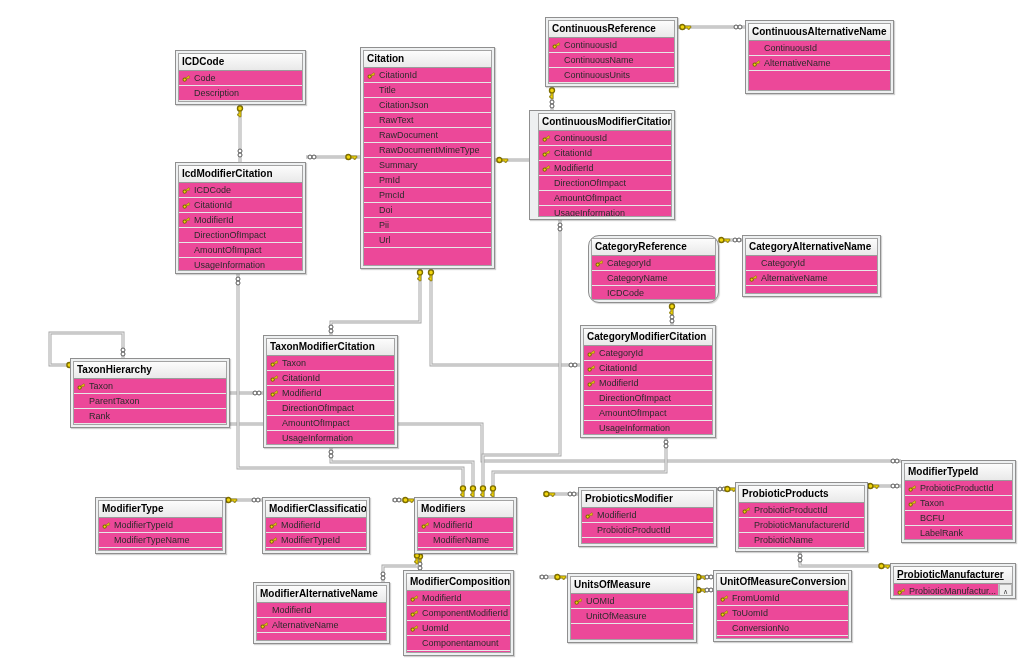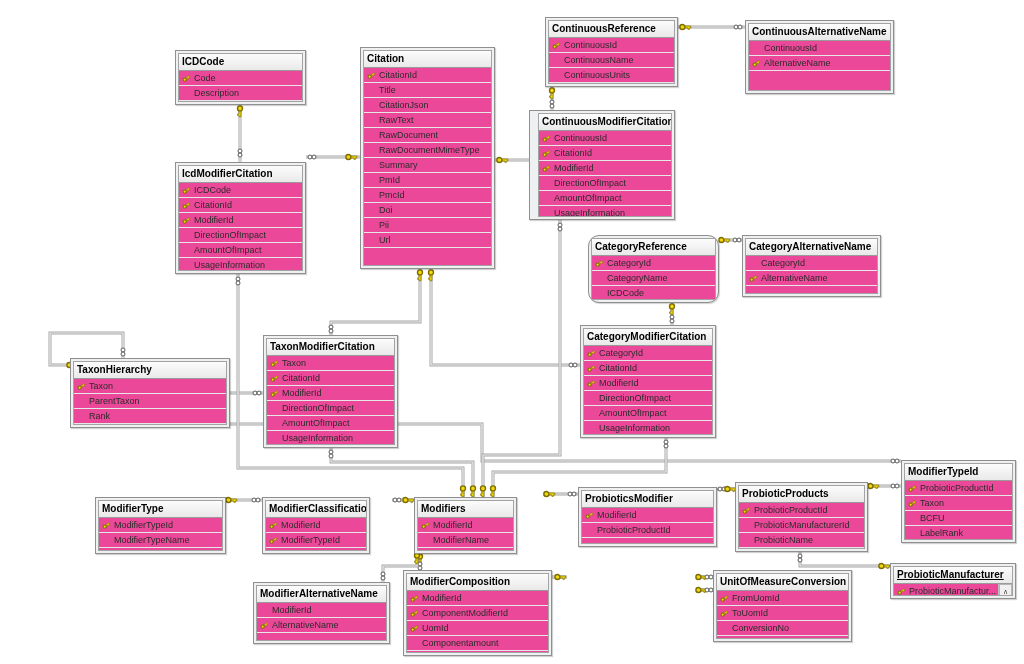--- a/index.html
+++ b/index.html
@@ -949,21 +949,21 @@
   <path d="M-0.5,-1 H5.8 V1 H4.4 V2.4 H2.9 V1 H-0.5 Z" fill="#f2d60e" stroke="#7d6d00" stroke-width="0.7" transform="rotate(-35)"></path>
   <circle cx="-2.6" cy="0" r="2.3" fill="#f2d60e" stroke="#7d6d00" stroke-width="1.4" transform="rotate(-35)"></circle>
 </svg>
                 </span>
                 <span class="flabel">AlternativeName</span>
               </div>
             </div>
           </div>
         </div>
       </div>
-      <div class="tbl" style="left: 403px; top: 570px; width: 149px; height: 86px;">
+      <div class="tbl" style="left: 403px; top: 570px; width: 111px; height: 86px;">
         <div class="inner">
           <div class="hdr">ModifierComposition</div>
           <div class="rows">
             <div class="rowcol">
               <div class="frow">
                 <span class="kcell">
                   <svg width="9" height="9" viewBox="-6 -4 13 8">
   <path d="M-0.5,-1 H5.8 V1 H4.4 V2.4 H2.9 V1 H-0.5 Z" fill="#f2d60e" stroke="#7d6d00" stroke-width="0.7" transform="rotate(-35)"></path>
   <circle cx="-2.6" cy="0" r="2.3" fill="#f2d60e" stroke="#7d6d00" stroke-width="1.4" transform="rotate(-35)"></circle>
 </svg>
@@ -984,20 +984,42 @@
                   <svg width="9" height="9" viewBox="-6 -4 13 8">
   <path d="M-0.5,-1 H5.8 V1 H4.4 V2.4 H2.9 V1 H-0.5 Z" fill="#f2d60e" stroke="#7d6d00" stroke-width="0.7" transform="rotate(-35)"></path>
   <circle cx="-2.6" cy="0" r="2.3" fill="#f2d60e" stroke="#7d6d00" stroke-width="1.4" transform="rotate(-35)"></circle>
 </svg>
                 </span>
                 <span class="flabel">UomId</span>
               </div>
               <div class="frow">
                 <span class="kcell"></span>
                 <span class="flabel">Componentamount</span>
+              </div>
+            </div>
+          </div>
+        </div>
+      </div>
+      <div class="tbl" style="left: 567px; top: 573px; width: 130px; height: 70px;">
+        <div class="inner">
+          <div class="hdr">UnitsOfMeasure</div>
+          <div class="rows">
+            <div class="rowcol">
+              <div class="frow">
+                <span class="kcell">
+                  <svg width="9" height="9" viewBox="-6 -4 13 8">
+  <path d="M-0.5,-1 H5.8 V1 H4.4 V2.4 H2.9 V1 H-0.5 Z" fill="#f2d60e" stroke="#7d6d00" stroke-width="0.7" transform="rotate(-35)"></path>
+  <circle cx="-2.6" cy="0" r="2.3" fill="#f2d60e" stroke="#7d6d00" stroke-width="1.4" transform="rotate(-35)"></circle>
+</svg>
+                </span>
+                <span class="flabel">UOMId</span>
+              </div>
+              <div class="frow">
+                <span class="kcell"></span>
+                <span class="flabel">UnitOfMeasure</span>
               </div>
             </div>
           </div>
         </div>
       </div>
       <div class="tbl" style="left: 713px; top: 570px; width: 139px; height: 72px;">
         <div class="inner">
           <div class="hdr">UnitOfMeasureConversion</div>
           <div class="rows">
             <div class="rowcol">

